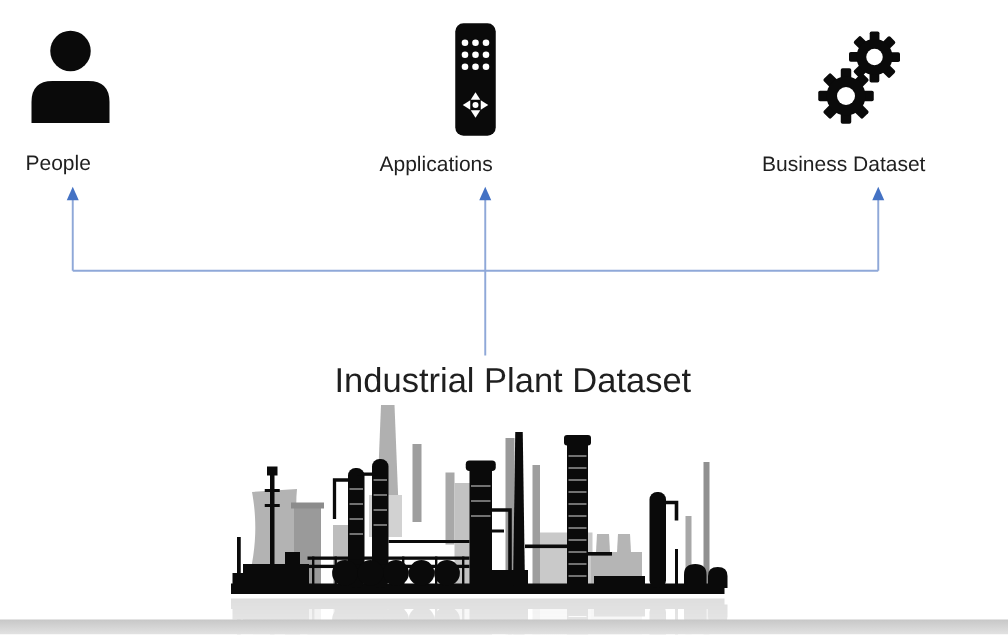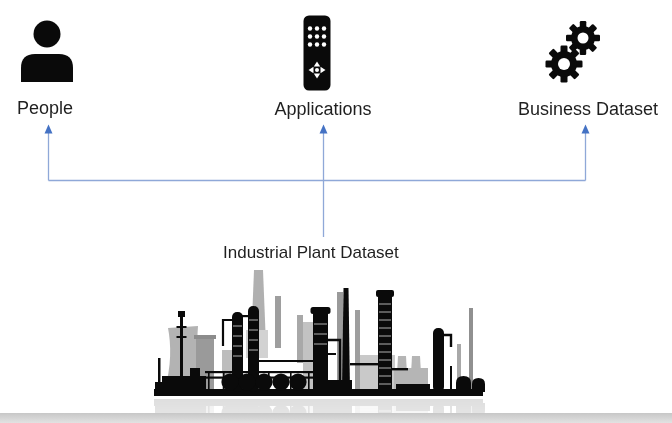--- a/index.html
+++ b/index.html
@@ -2,26 +2,26 @@
 <html><head>
 <meta charset="utf-8">
 <style>
   html,body{margin:0;padding:0;}
   body{
     width:672px;height:423px;position:relative;overflow:hidden;
     background:#ffffff;font-family:"Liberation Sans",sans-serif;
   }
   .canvas{position:absolute;inset:0;}
   .node-label{
-    position:absolute;color:#1f1f1f;font-size:18px;line-height:19px;
+    position:absolute;color:#1f1f1f;font-size:14px;line-height:19px;
     white-space:nowrap;
   }
-  .center{text-align:center;}
+  .center{text-align:left;}
   .dataset-label{
-    position:absolute;color:#1f1f1f;font-size:17px;line-height:20px;
+    position:absolute;color:#1f1f1f;font-size:23px;line-height:20px;
     text-align:left;white-space:nowrap;
   }
   .icon{position:absolute;}
   .connectors{position:absolute;left:0;top:0;pointer-events:none;}
   .plant{position:absolute;left:150px;top:268px;width:336px;height:130px;}
   .plant-reflection{
     position:absolute;left:150px;top:397px;width:336px;height:130px;
     opacity:.14;
     -webkit-mask-image:linear-gradient(to bottom,rgba(0,0,0,.95),rgba(0,0,0,0) 65%);
     mask-image:linear-gradient(to bottom,rgba(0,0,0,.95),rgba(0,0,0,0) 65%);

